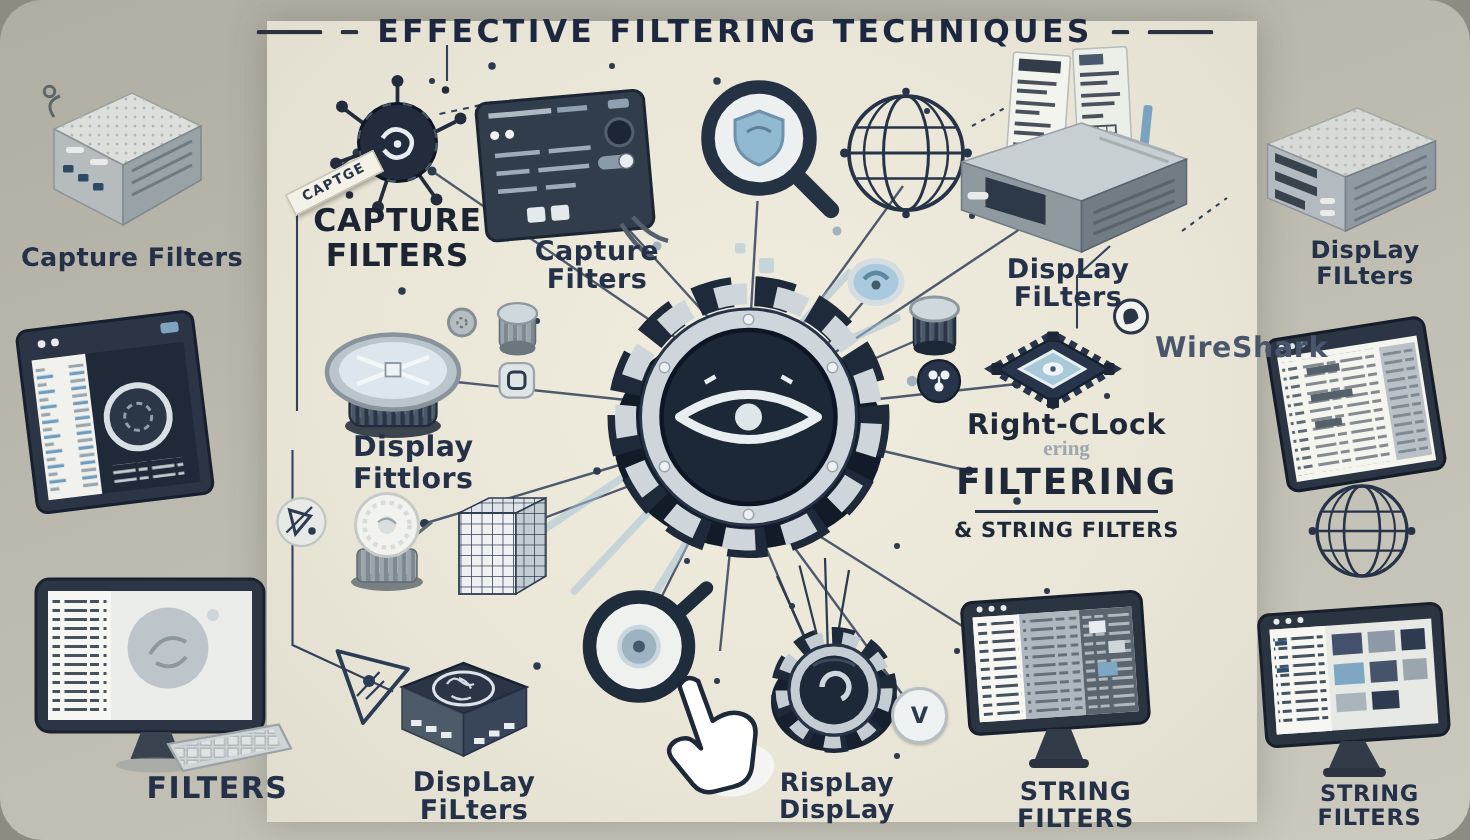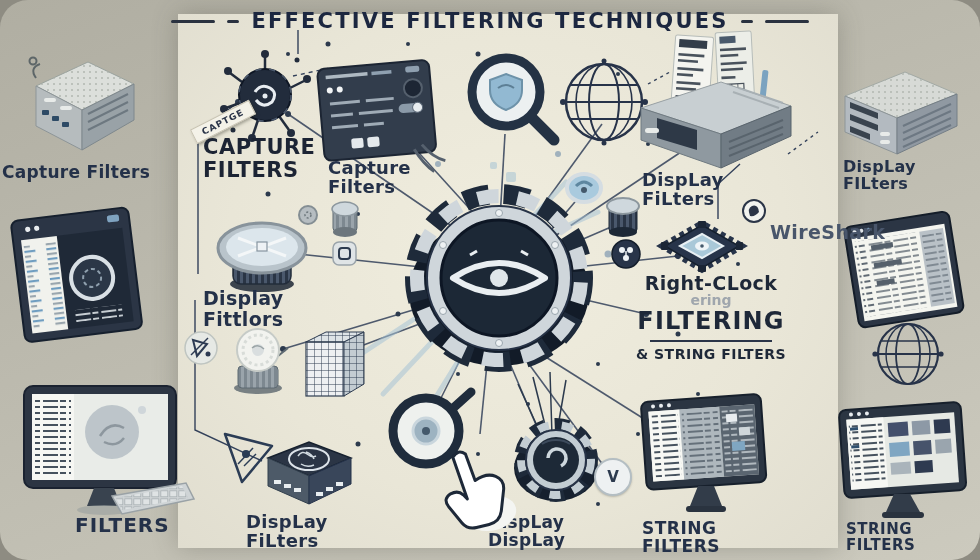--- a/index.html
+++ b/index.html
@@ -9,39 +9,39 @@
     background:linear-gradient(160deg,#b0aea2 0%,#bcbaae 42%,#cccabe 100%);
     border-radius:28px;
   }
   #panel{
     position:absolute;left:178px;top:14px;width:660px;height:534px;
     background:radial-gradient(ellipse at 50% 45%, #f0edde 0%, #e9e6d7 60%, #e0ddcf 100%);
     box-shadow:0 0 24px rgba(70,70,60,.30);
   }
   .abs{position:absolute;}
   .lbl{
-    position:absolute;font-weight:700;color:#243149;text-align:left;line-height:1.08;
+    position:absolute;font-weight:700;color:#243149;text-align:center;line-height:1.08;
     letter-spacing:.3px;
   }
   #titlebar{
     position:absolute;top:9px;left:0;width:100%;display:flex;align-items:center;
     justify-content:center;gap:12px;color:#1c2740;font-weight:800;font-size:21px;
     letter-spacing:2.2px;z-index:30;
   }
   #titlebar h1{font-size:21px;margin:0;font-weight:800;}
   .tdash{height:0;border-top:3px solid #2a3240;width:44px;border-radius:2px;}
   .tdash.short{width:12px;}
   .ribbon{
     position:absolute;left:190px;top:114px;transform:rotate(-27deg);
     background:#f4f2e8;border:1px solid #c8c3b2;box-shadow:1px 2px 3px rgba(40,40,30,.35);
     color:#2a3448;font-size:9px;font-weight:800;letter-spacing:1px;padding:2px 9px;z-index:12;
   }
   .rtextblock{position:absolute;left:635px;top:272px;width:152px;text-align:center;color:#1e2838;z-index:12;}
   .rt1{font-size:19px;font-weight:800;letter-spacing:.4px;}
-  .rt2{font-size:14px;font-weight:700;color:#9fa6ad;margin-top:-2px;}
+  .rt2{font-size:14px;font-weight:700;color:#9fa6ad;margin-top:-2px;font-family:Liberation Serif, serif;}
   .rt3{font-size:21px;font-weight:800;letter-spacing:.4px;margin-top:2px;}
   .rt4{font-size:24px;font-weight:800;letter-spacing:1.2px;margin-top:-1px;}
   .rdivider{width:80%;margin:5px auto 4px auto;border-top:2px solid #2a3448;}
   .rt5{font-size:14px;font-weight:800;letter-spacing:.5px;}
   .vbadge{
     position:absolute;left:594px;top:458px;width:34px;height:34px;border-radius:50%;
     background:#eef1f2;border:2px solid #b4bec3;display:flex;align-items:center;justify-content:center;
     color:#2c3a4e;font-weight:800;font-size:15px;z-index:12;box-shadow:0 1px 2px rgba(40,40,30,.25);
   }
   .ws{position:absolute;left:770px;top:201px;font-size:19px;font-weight:600;color:#49566b;letter-spacing:.4px;z-index:12;margin-top:20px;}

